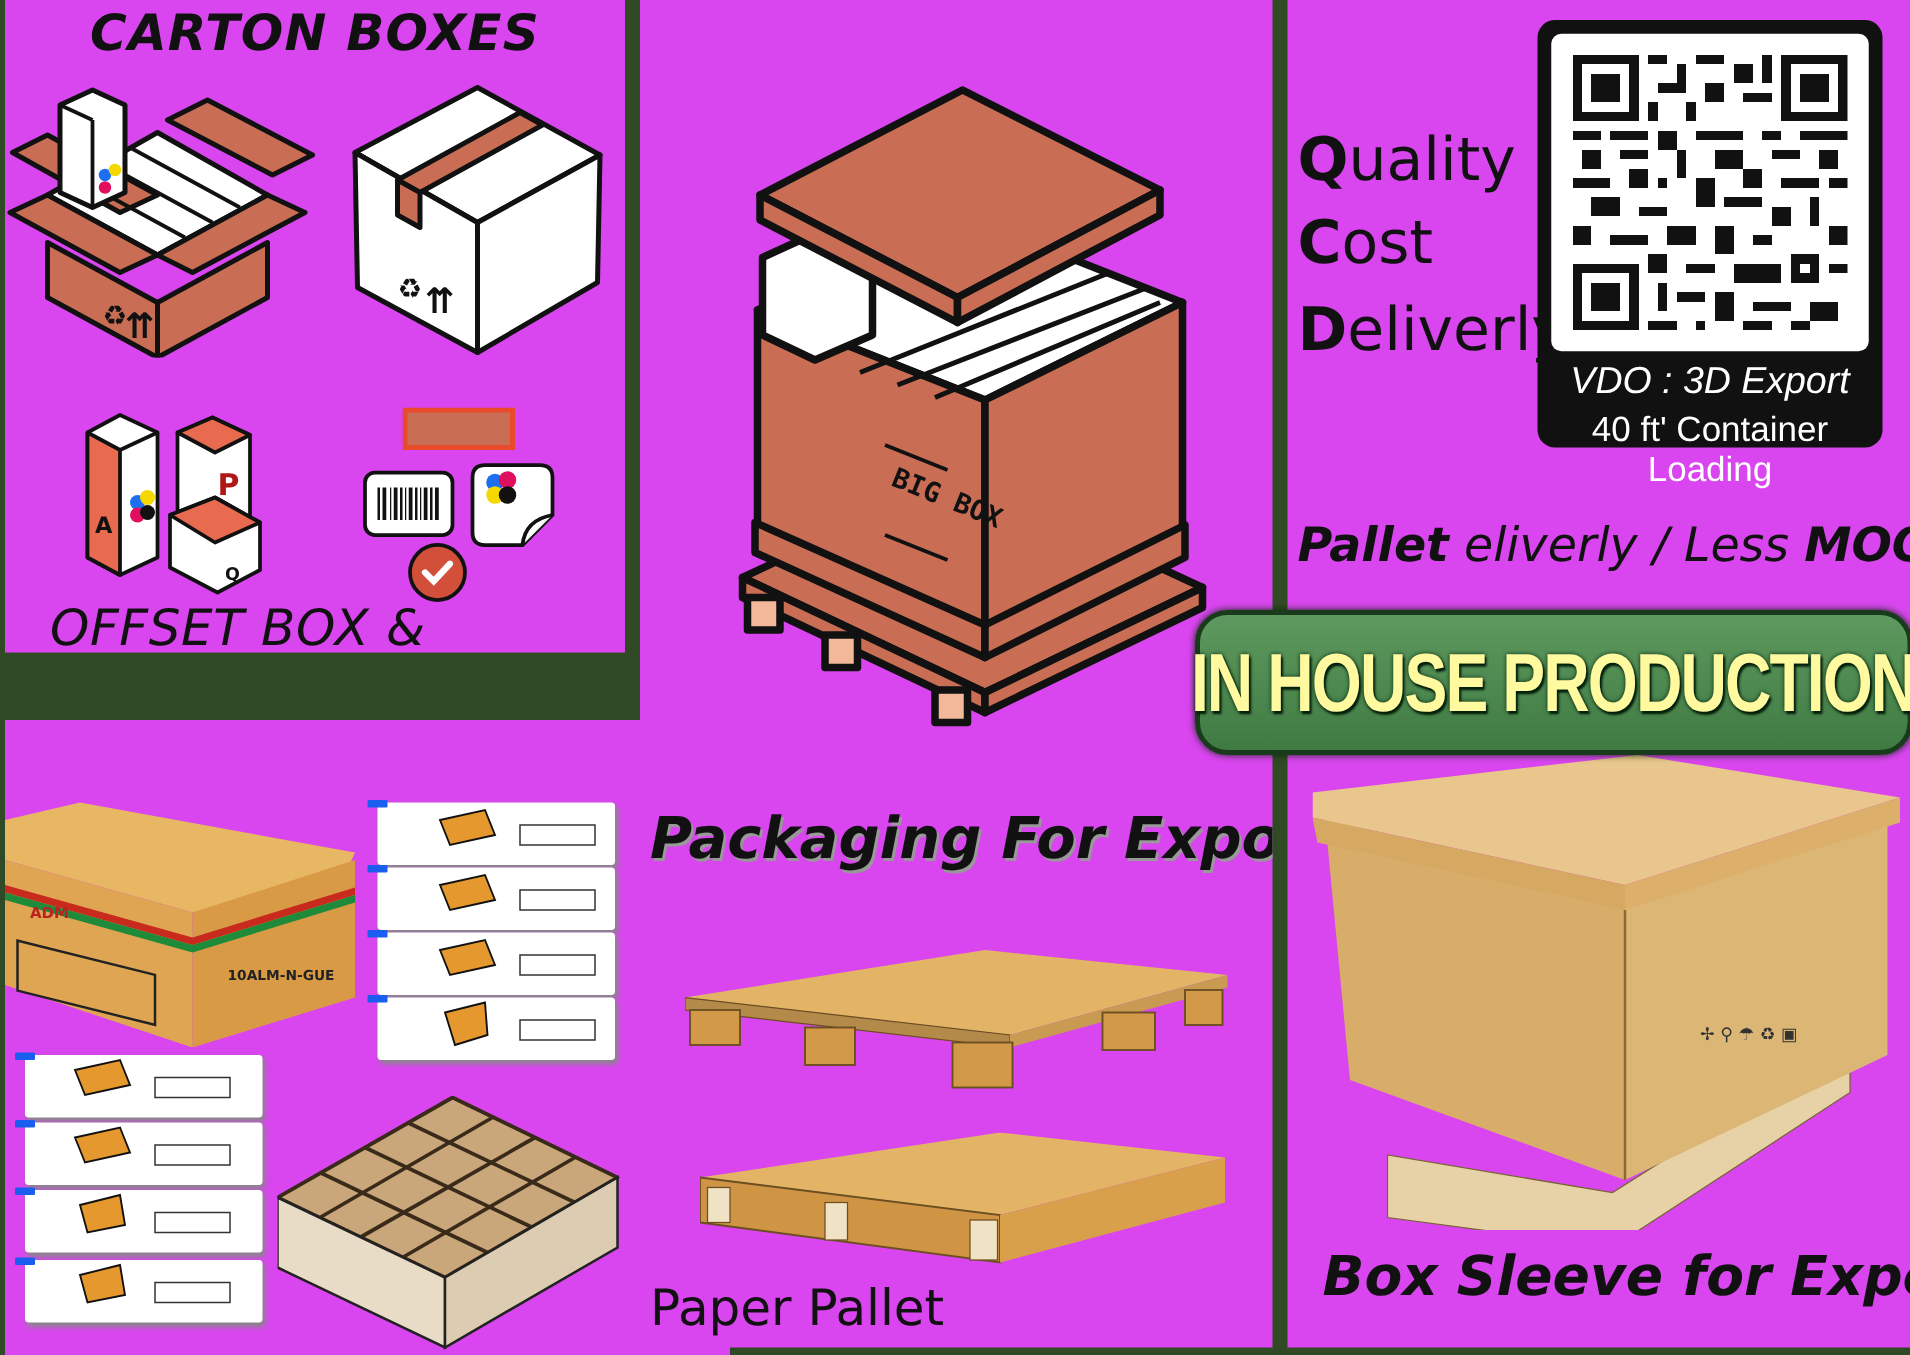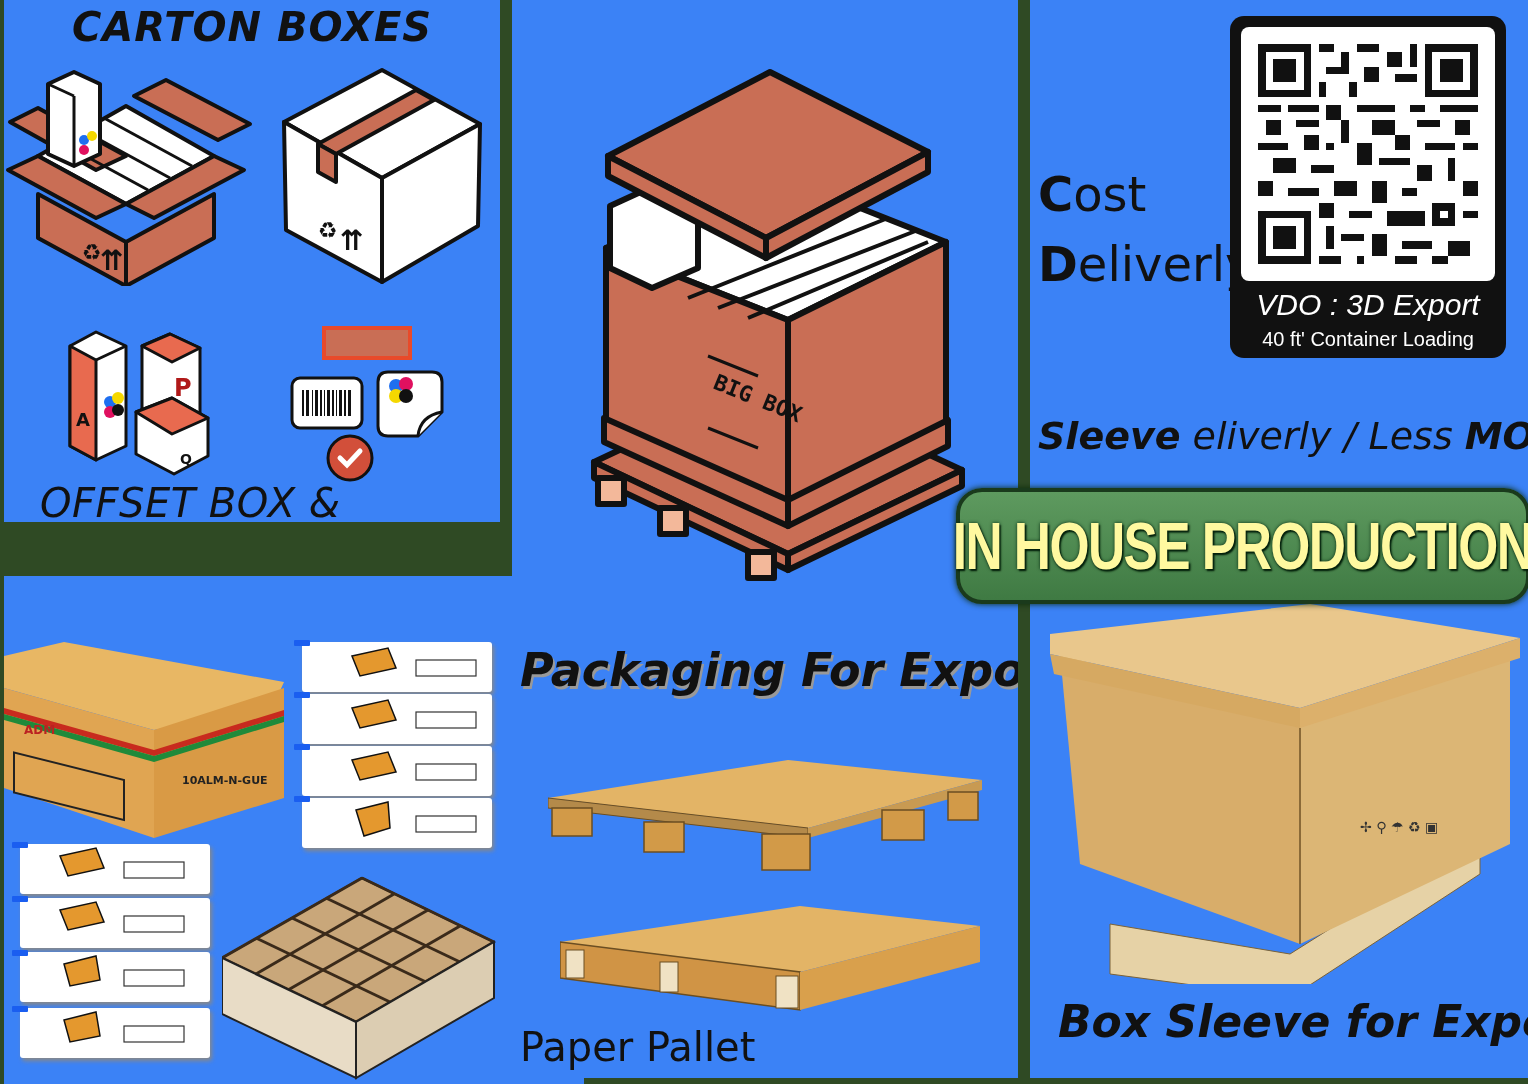--- a/index.html
+++ b/index.html
@@ -1,31 +1,31 @@
 <!DOCTYPE html>
 <html><head>
 <meta charset="utf-8">
 <style>
   html,body{margin:0;padding:0;}
   body{width:1528px;height:1084px;background:#2f4a24;position:relative;overflow:hidden;font-family:"DejaVu Sans",sans-serif;}
-  .panel{position:absolute;background:#3b82f6;overflow:hidden;}
+  .panel{position:absolute;background:#d946ef;overflow:hidden;}
   .p-carton{left:4px;top:0;width:496px;height:522px;}
   .p-boxes{left:4px;top:538px;width:580px;height:538px;margin-top:38px;}
   .p-export{left:512px;top:0;width:506px;height:1078px;}
   .p-qcd{left:1030px;top:0;width:498px;height:1078px;}
   .title-carton{position:absolute;left:0;width:496px;top:4px;text-align:center;font-weight:bold;font-style:italic;font-size:40px;color:#111;letter-spacing:1px;}
   .caption-offset{position:absolute;left:36px;top:480px;font-style:italic;font-size:40px;color:#111;font-weight:300;letter-spacing:0.5px;}
   .h-export{position:absolute;left:8px;top:643px;font-weight:bold;font-style:italic;font-size:46px;color:#111;text-shadow:2px 3px 0 #999;white-space:nowrap;}
   .cap-pallet{position:absolute;left:8px;top:1024px;font-size:40px;color:#111;}
   .qcd{position:absolute;left:8px;font-size:48px;color:#111;line-height:1;}
   .qcd b{font-weight:bold;}
   .qr-card{position:absolute;left:200px;top:16px;width:276px;height:342px;background:#111;border-radius:14px;}
   .qr-inner{position:absolute;left:11px;top:11px;width:254px;height:254px;background:#fff;border-radius:8px;}
   .qr-l1{position:absolute;left:0;width:276px;top:272px;text-align:center;color:#fff;font-style:italic;font-size:30px;font-family:"Liberation Sans",sans-serif;}
-  .qr-l2{position:absolute;left:0;width:276px;top:312px;text-align:center;color:#fff;font-size:20px;font-family:"Liberation Sans",sans-serif;}
+  .qr-l2{position:absolute;left:0;width:276px;top:312px;text-align:center;color:#fff;font-size:28px;font-family:"Liberation Sans",sans-serif;}
   .design{position:absolute;left:8px;top:414px;font-size:38px;color:#111;font-style:italic;white-space:nowrap;}
   .design b{font-weight:bold;}
   .design span.light{font-weight:300;}
   .banner{position:absolute;left:956px;top:488px;width:566px;height:108px;border-radius:26px;background:linear-gradient(#5e9a5f,#3f7a43);border:4px solid #1a3a1c;box-shadow:0 0 6px #0a2a0a;display:flex;align-items:center;justify-content:center;}
   .banner-text{font-family:"Liberation Sans",sans-serif;font-weight:bold;font-size:66px;color:#fff9a0;letter-spacing:-2px;transform:scaleX(0.78);white-space:nowrap;text-shadow:0 0 4px #062a10,2px 2px 2px #001a08;}
   .cap-sleeve{position:absolute;left:28px;top:996px;font-weight:bold;font-style:italic;font-size:44px;color:#111;white-space:nowrap;}
   svg{position:absolute;}
   .dl-card{position:absolute;width:190px;height:50px;background:#fff;border-radius:3px;box-shadow:2px 3px 4px #888;}
   .dl-tag{position:absolute;left:-8px;top:-2px;width:16px;height:6px;background:#1a5ef0;border-radius:1px;}
 </style>
@@ -265,20 +265,21 @@
     <g fill="#f0e2c4" stroke="#6b4e22" stroke-width="1">
       <rect x="6" y="44" width="18" height="28"></rect>
         <rect x="100" y="56" width="18" height="30"></rect>
         <rect x="216" y="70" width="22" height="32"></rect>
     </g>
   </svg>
   <div class="cap-pallet">Paper Pallet</div>
 </div>
 
 <div class="panel p-qcd">
+  <div class="qcd" style="top:104px;"><b>Q</b><span>uality</span></div>
   <div class="qcd" style="top:170px;"><b>C</b><span>ost</span></div>
   <div class="qcd" style="top:240px;"><b>D</b><span>eliverly</span></div>
 
   <div class="qr-card">
     <div class="qr-inner">
       <svg width="220" height="220" viewBox="0 0 29 29" style="left:17px;top:17px;" shape-rendering="crispEdges">
         <g fill="#111">
           <rect x="0" y="0" width="7" height="7"></rect>
             <rect x="1" y="1" width="5" height="5" fill="#fff"></rect>
             <rect x="2" y="2" width="3" height="3"></rect>
@@ -343,21 +344,21 @@
             <rect x="13" y="28" width="1" height="1"></rect>
             <rect x="18" y="28" width="3" height="1"></rect>
             <rect x="23" y="28" width="2" height="1"></rect>
         </g>
       </svg>
     </div>
     <div class="qr-l1">VDO : 3D Export</div>
     <div class="qr-l2">40 ft' Container Loading</div>
   </div>
 
-  <div class="design"><b>Sleeve</b><span class="light"> eliverly / Less </span><b>MOQ</b></div>
+  <div class="design"><b>Pallet</b><span class="light"> eliverly / Less </span><b>MOQ</b></div>
 
   <svg width="470" height="380" viewBox="0 0 470 380" style="left:20px;top:604px;">
     <polygon points="60,370 240,394 430,270 430,230 240,350 60,320" fill="#e6d2a6" stroke="#7a6238" stroke-width="1"></polygon>
     <polygon points="10,50 250,120 250,340 30,260" fill="#d8ad6a"></polygon>
     <polygon points="250,120 460,50 460,240 250,340" fill="#dcb675"></polygon>
     <polygon points="0,30 260,0 470,34 250,104 0,50" fill="#e9c78c"></polygon>
     <polygon points="0,50 250,104 250,124 4,70" fill="#d6a962"></polygon>
     <polygon points="250,104 470,34 470,54 250,124" fill="#dcb06b"></polygon>
     <line x1="250" y1="124" x2="250" y2="340" stroke="#8a6a38" stroke-width="2"></line>
     <text x="310" y="228" font-size="14" fill="#333" font-family="DejaVu Sans">✢ ⚲ ☂ ♻ ▣</text>

